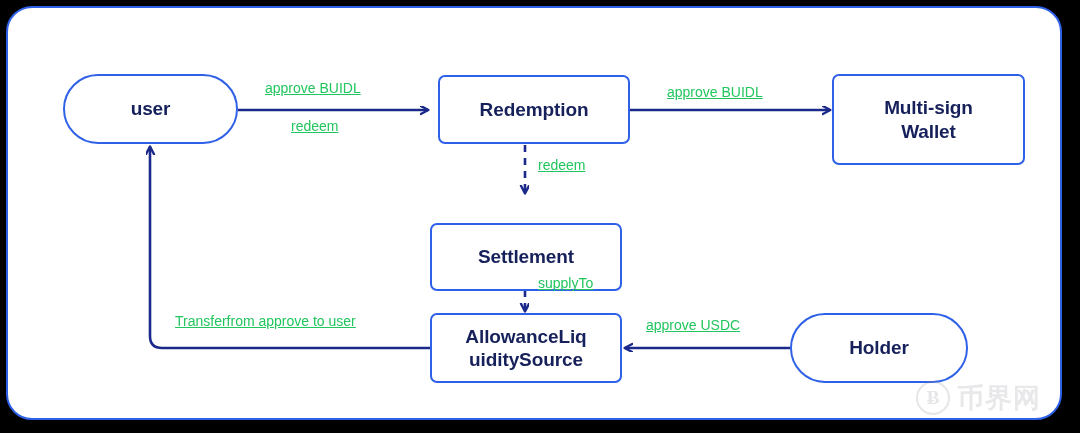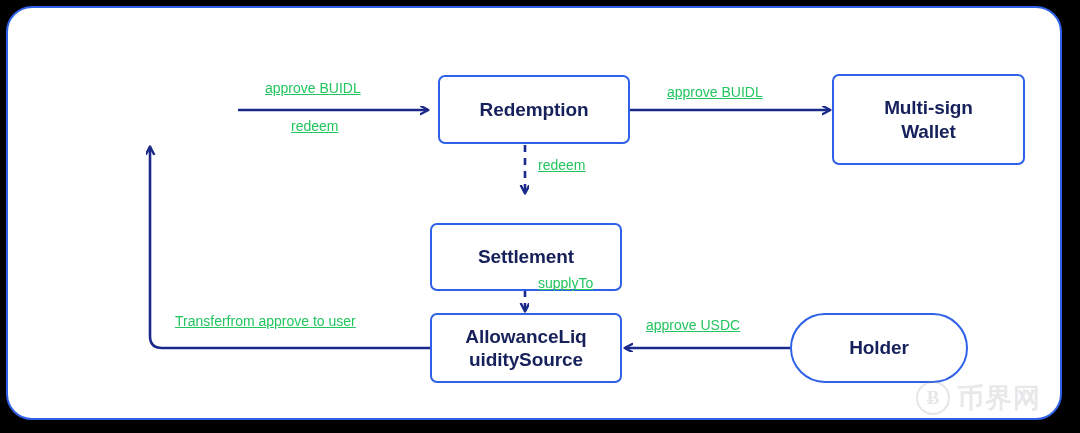--- a/index.html
+++ b/index.html
@@ -115,20 +115,23 @@
 
     <line x1="525" y1="145" x2="525" y2="193" stroke="#1b2a8a" stroke-width="2.6" stroke-dasharray="7,6" marker-end="url(#arrowVd)"></line>
 
     <line x1="525" y1="264" x2="525" y2="311" stroke="#1b2a8a" stroke-width="2.6" stroke-dasharray="7,6" marker-end="url(#arrowVd)"></line>
 
     <line x1="790" y1="348" x2="625" y2="348" stroke="#1b2a8a" stroke-width="2.6" marker-end="url(#arrowV)"></line>
 
     <path d="M430,348 L162,348 Q150,348 150,336 L150,147" fill="none" stroke="#1b2a8a" stroke-width="2.6" stroke-linecap="round" marker-end="url(#arrowV)"></path>
   </svg>
 
+  <div class="node pill" style="left:63px; top:74px; width:175px; height:70px;">
+    <span>user</span>
+  </div>
 
   <div class="node box" style="left:430px; top:75px; width:192px; height:69px;margin-left:8px;">
     <span>Redemption</span>
   </div>
 
   <div class="node box" style="left:832px; top:74px; width:193px; height:91px;">
     <span class="ml" style="white-space:pre-line;">Multi-sign
 Wallet</span>
   </div>
 

